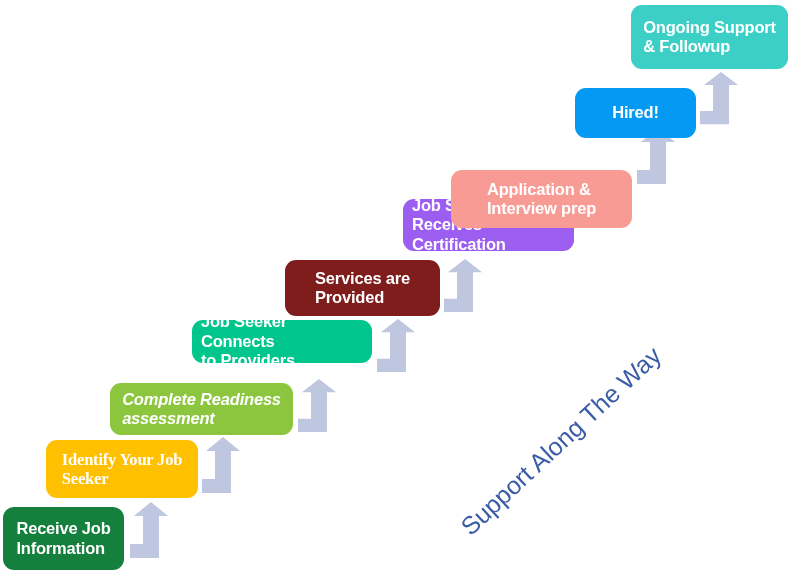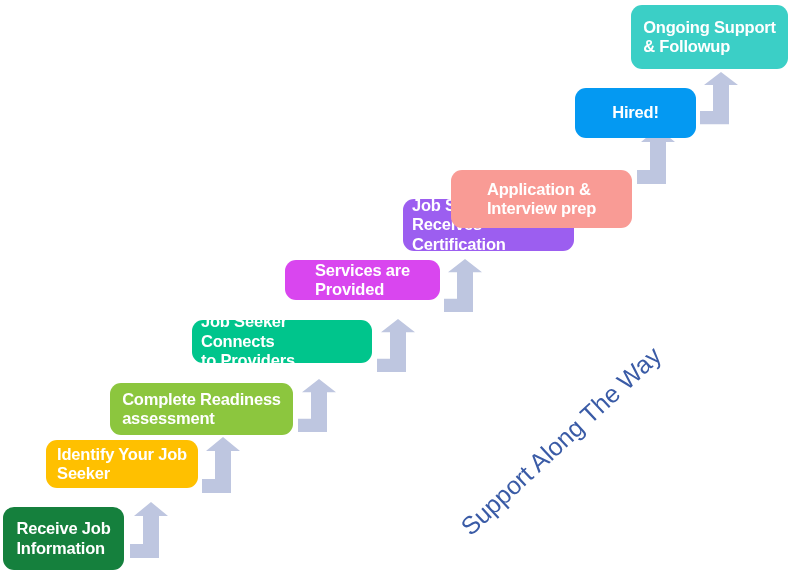--- a/index.html
+++ b/index.html
@@ -61,42 +61,42 @@
         <path d="M0,42 L0,56 L29,56 L29,14 L38,14 L21,0 L4,14 L13,14 L13,42 Z" fill="#BEC6E0"></path>
       </svg>
     </div>
     <div class="step-box" style="left: 3px; top: 507px; width: 121px; height: 63px; background: #15803d;">Receive Job
 Information</div>
     <div class="elbow-arrow" style="left: 202px; top: 437px; width: 40px; height: 58px;">
       <svg viewBox="0 0 40 58" preserveAspectRatio="none">
         <path d="M0,42 L0,56 L29,56 L29,14 L38,14 L21,0 L4,14 L13,14 L13,42 Z" fill="#BEC6E0"></path>
       </svg>
     </div>
-    <div class="step-box" style="left: 46px; top: 440px; width: 152px; height: 48px; background: rgb(255, 192, 0);">Identify Your Job
+    <div class="step-box" style="left: 46px; top: 440px; width: 152px; height: 58px; background: rgb(255, 192, 0); font-family: Liberation Serif, serif;">Identify Your Job
 Seeker</div>
     <div class="elbow-arrow" style="left: 298px; top: 379px; width: 40px; height: 55px;">
       <svg viewBox="0 0 40 58" preserveAspectRatio="none">
         <path d="M0,42 L0,56 L29,56 L29,14 L38,14 L21,0 L4,14 L13,14 L13,42 Z" fill="#BEC6E0"></path>
       </svg>
     </div>
-    <div class="step-box" style="left: 110px; top: 383px; width: 183px; height: 52px; background: rgb(140, 198, 62);">Complete Readiness
+    <div class="step-box" style="left: 110px; top: 383px; width: 183px; height: 52px; background: rgb(140, 198, 62); font-style: italic;">Complete Readiness
 assessment</div>
     <div class="elbow-arrow" style="left: 377px; top: 319px; width: 40px; height: 55px;">
       <svg viewBox="0 0 40 58" preserveAspectRatio="none">
         <path d="M0,42 L0,56 L29,56 L29,14 L38,14 L21,0 L4,14 L13,14 L13,42 Z" fill="#BEC6E0"></path>
       </svg>
     </div>
     <div class="step-box" style="left: 192px; top: 320px; width: 180px; height: 43px; background: rgb(0, 197, 140);">Job Seeker Connects
 to Providers</div>
     <div class="elbow-arrow" style="left: 444px; top: 259px; width: 40px; height: 55px;">
       <svg viewBox="0 0 40 58" preserveAspectRatio="none">
         <path d="M0,42 L0,56 L29,56 L29,14 L38,14 L21,0 L4,14 L13,14 L13,42 Z" fill="#BEC6E0"></path>
       </svg>
     </div>
-    <div class="step-box" style="left: 285px; top: 260px; width: 155px; height: 40px; background: #d946ef;">Services are
+    <div class="step-box" style="left: 285px; top: 260px; width: 155px; height: 56px; background: #7f1d1d;">Services are
 Provided</div>
     <div class="elbow-arrow" style="left: 534px; top: 198px; width: 40px; height: 55px;">
       <svg viewBox="0 0 40 58" preserveAspectRatio="none">
         <path d="M0,42 L0,56 L29,56 L29,14 L38,14 L21,0 L4,14 L13,14 L13,42 Z" fill="#BEC6E0"></path>
       </svg>
     </div>
     <div class="step-box" style="left: 359px; top: 199px; width: 171px; height: 52px; background: rgb(156, 94, 240); margin-left: 44px;">Job Seeker Receives
 Certification</div>
     <div class="elbow-arrow" style="left: 637px; top: 128px; width: 40px; height: 58px;">
       <svg viewBox="0 0 40 58" preserveAspectRatio="none">

